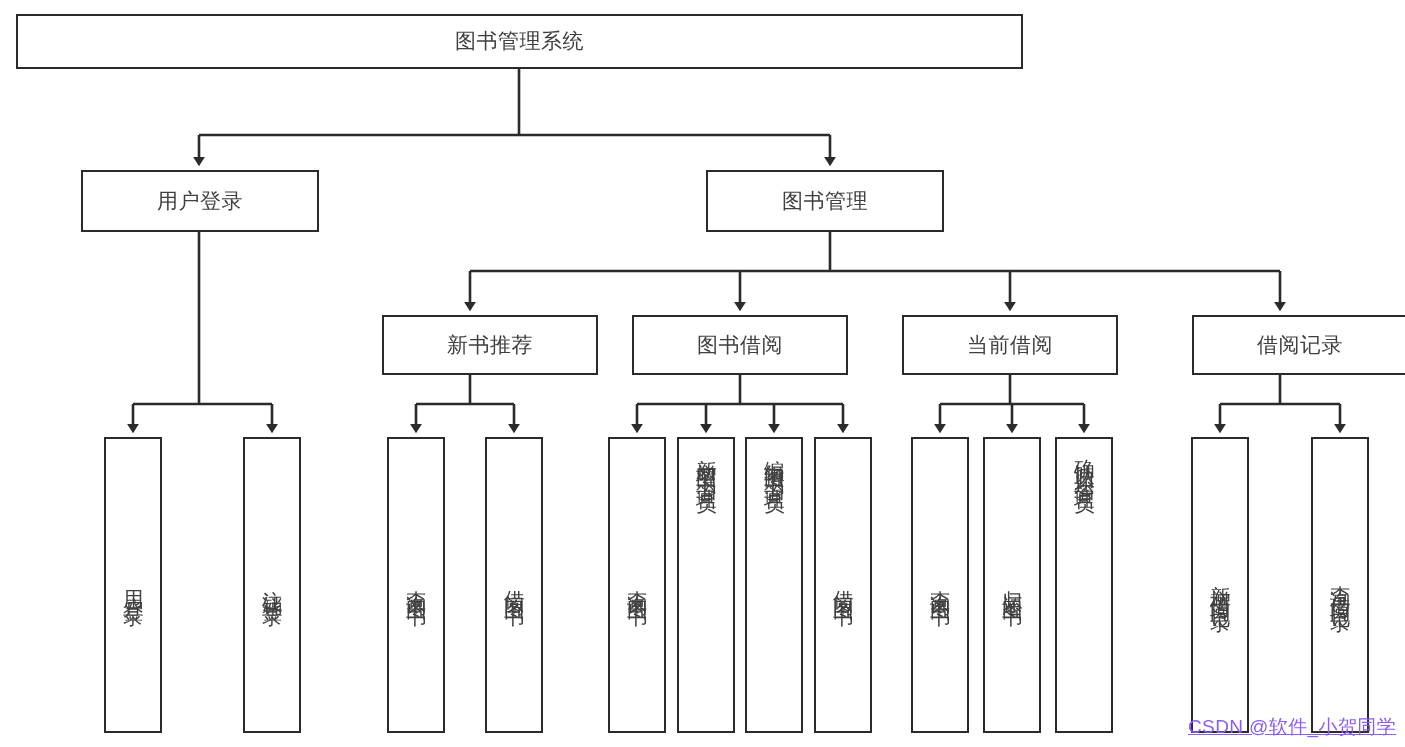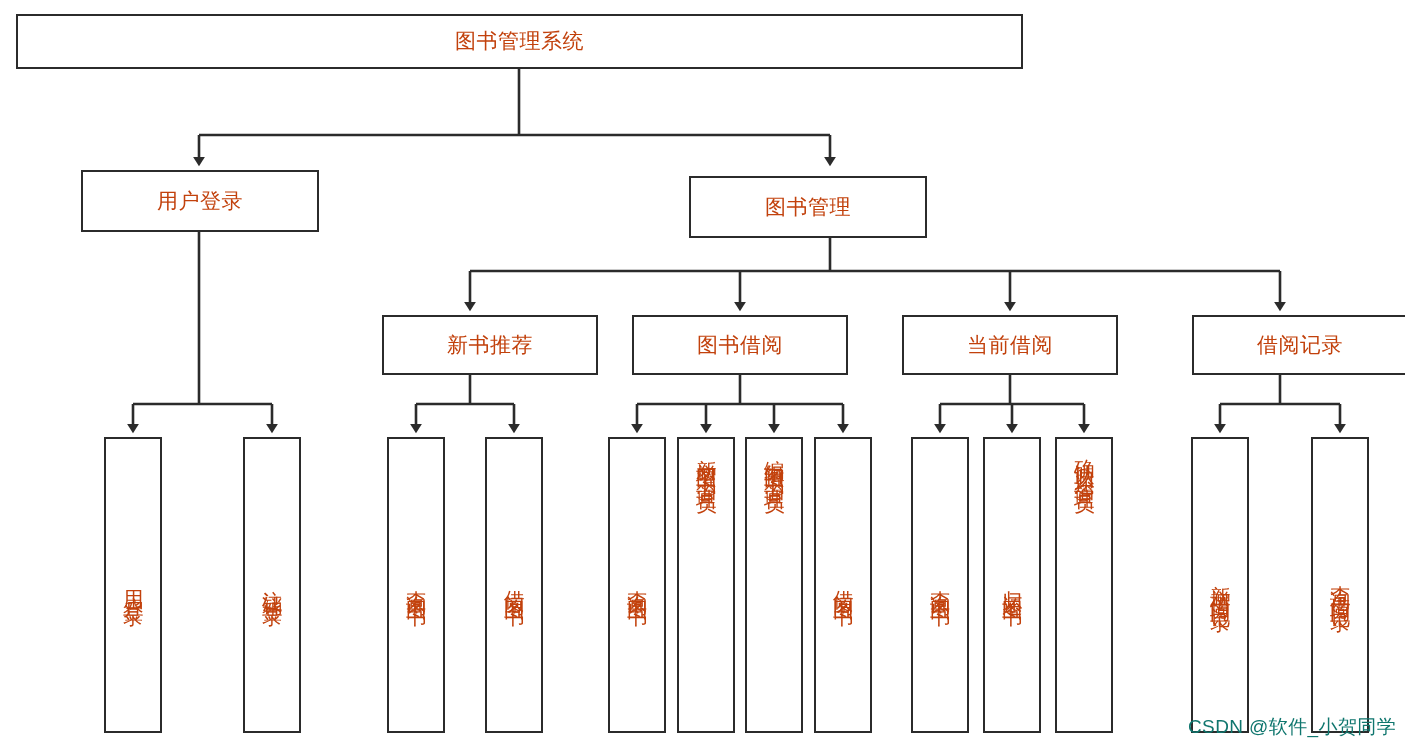--- a/index.html
+++ b/index.html
@@ -25,21 +25,21 @@
     height: 747px;
   }
   .node {
     position: absolute;
     box-sizing: border-box;
     background: #ffffff;
     border: 2.4px solid #2b2b2b;
     display: flex;
     align-items: center;
     justify-content: center;
-    color: #c2410c;
+    color: #404040;
   }
   .node .lbl {
     display: block;
     text-align: center;
     line-height: 1.06;
     white-space: pre;
   }
   .node.horiz .lbl {
     font-size: 21px;
     letter-spacing: 0.5px;
@@ -63,23 +63,24 @@
     letter-spacing: 5px;
   }
   .node.vert.top .lbl {
     align-self: flex-start;
   }
   .watermark {
     position: absolute;
     left: 1188px;
     top: 714px;
     font-size: 19px;
-    color: #0f766e;
+    color: #8b5cf6;
     white-space: pre;
     letter-spacing: 0.4px;
+    text-decoration: underline;
   }
 </style>
 </head>
 <body>
 
 <div id="stage">
 
   <svg id="wires" viewBox="0 0 1405 747" xmlns="http://www.w3.org/2000/svg">
     <defs>
       <marker id="arrow" markerWidth="10" markerHeight="12" refX="1.2" refY="6" orient="auto" markerUnits="userSpaceOnUse">
@@ -142,21 +143,21 @@
     </g>
   </svg>
 
   <div class="node root horiz" style="left:16px; top:14px; width:1007px; height:55px;">
     <span class="lbl">图书管理系统</span>
   </div>
 
   <div class="node horiz" style="left:81px; top:170px; width:238px; height:62px;">
     <span class="lbl">用户登录</span>
   </div>
-  <div class="node horiz" style="left:689px; top:170px; width:238px; height:62px;margin-top:6px;">
+  <div class="node horiz" style="left:706px; top:170px; width:238px; height:62px;">
     <span class="lbl">图书管理</span>
   </div>
 
   <div class="node horiz" style="left:382px; top:315px; width:216px; height:60px;">
     <span class="lbl">新书推荐</span>
   </div>
   <div class="node horiz" style="left:632px; top:315px; width:216px; height:60px;">
     <span class="lbl">图书借阅</span>
   </div>
   <div class="node horiz" style="left:902px; top:315px; width:216px; height:60px;">

